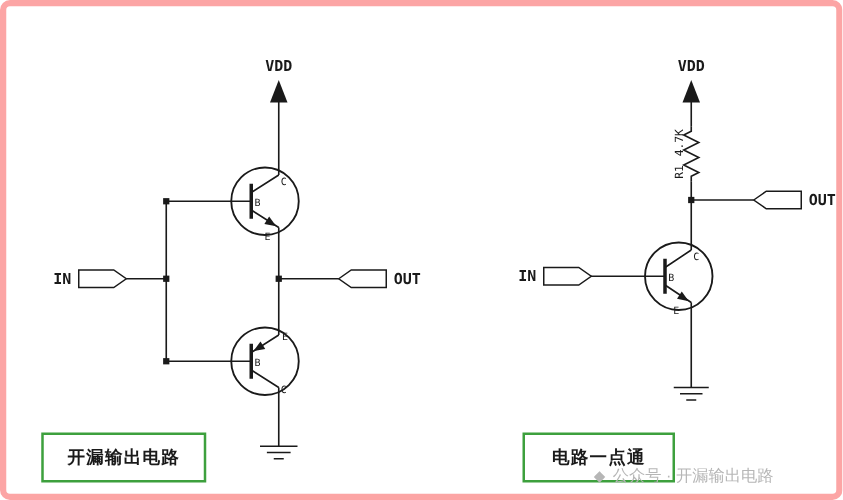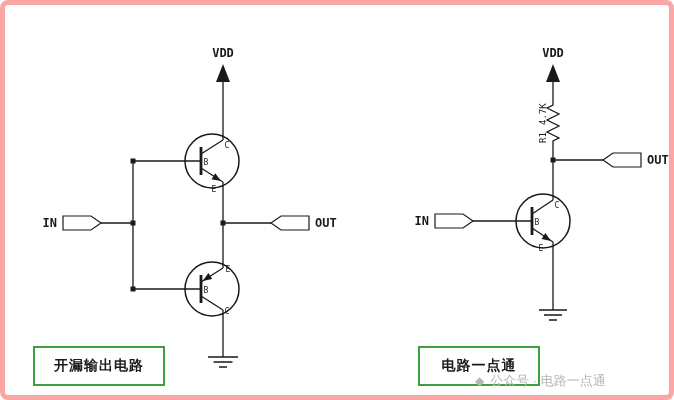--- a/index.html
+++ b/index.html
@@ -118,16 +118,16 @@
 
   <div class="caption" id="cap-left">
     <span>开漏输出电路</span>
   </div>
   <div class="caption" id="cap-right">
     <span>电路一点通</span>
   </div>
 
   <div class="watermark">
     <span class="wm-icon">◆</span>
-    <span>公众号 · 电路一点通</span>
+    <span>公众号 · 开漏输出电路</span>
   </div>
 
 </div>
 
 </body></html>

